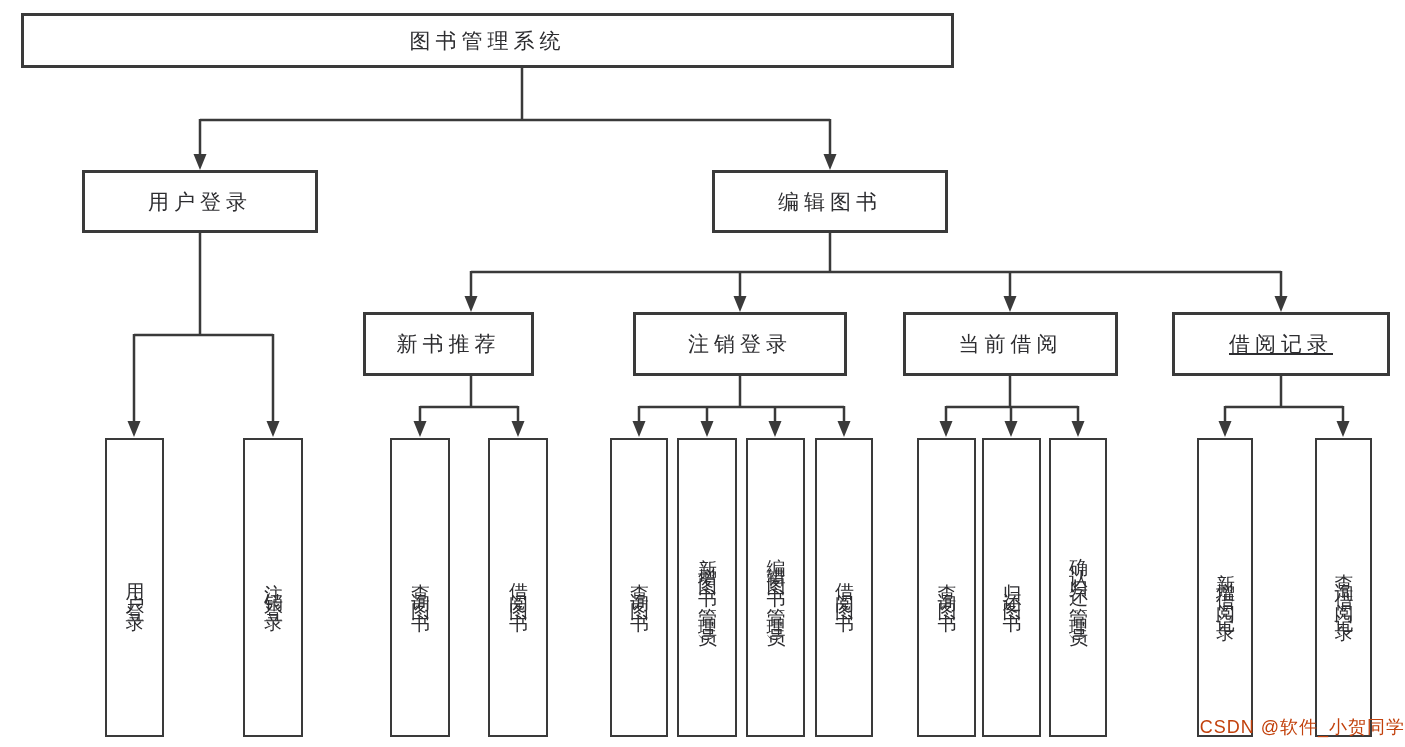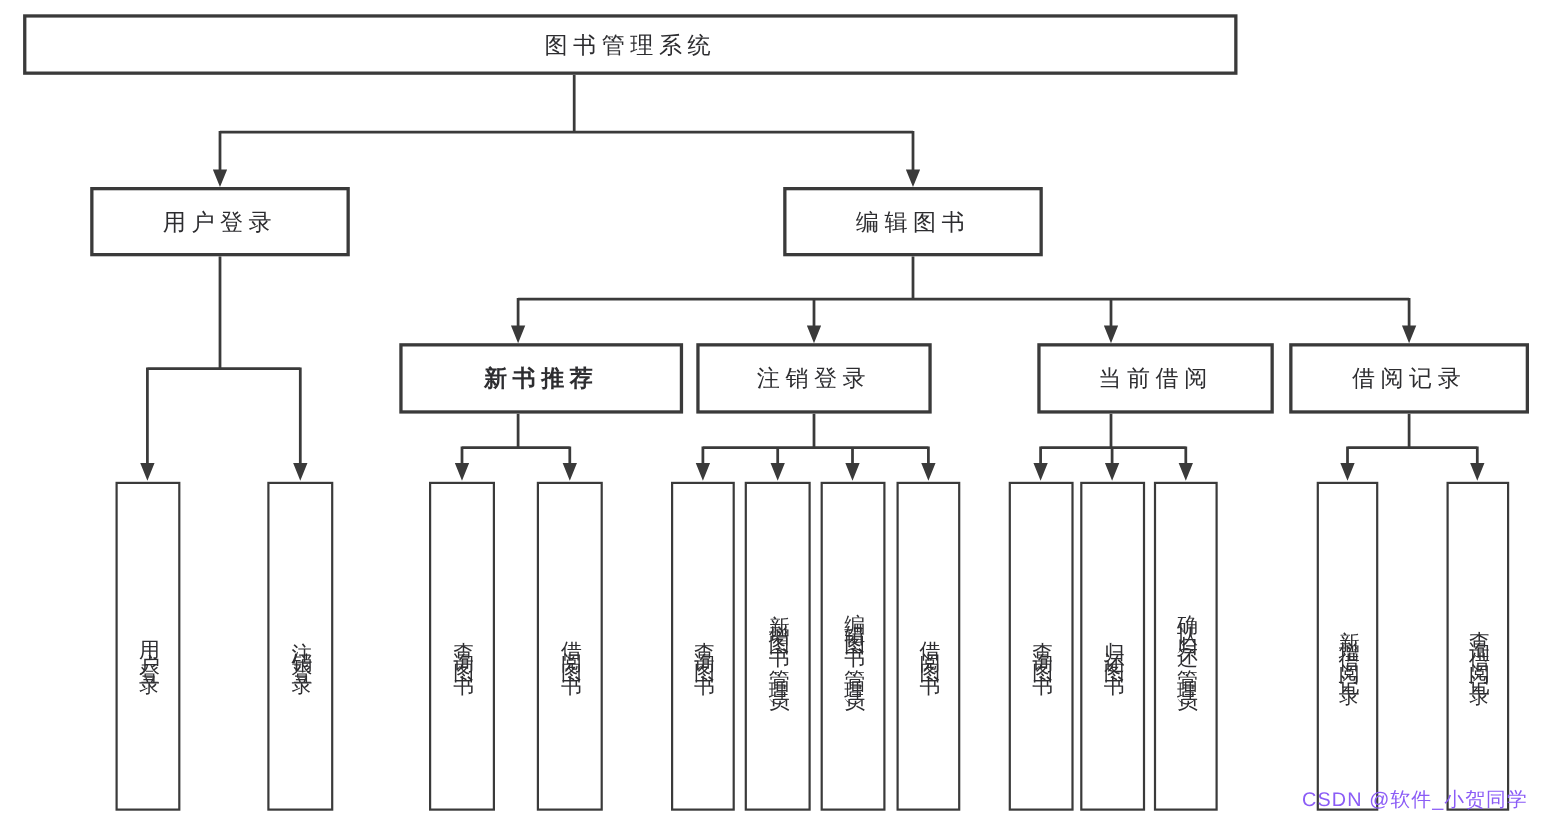--- a/index.html
+++ b/index.html
@@ -33,23 +33,23 @@
     border-width: 2px;
     font-size: 19px;
     letter-spacing: 10px;
     writing-mode: vertical-rl;
     text-orientation: mixed;
     white-space: normal;
     line-height: 1.1;
   }
   .watermark {
     position: absolute;
-    right: 16px;
+    right: 0;
     bottom: 8px;
-    color: #8b5cf6;
+    color: #c2410c;
     font-size: 18px;
     letter-spacing: 1px;
   }
 </style>
 </head>
 <body>
 
 <div class="canvas">
 
   <svg class="connectors" viewBox="0 0 1405 747" xmlns="http://www.w3.org/2000/svg" aria-hidden="true">
@@ -68,29 +68,29 @@
              M1010 312 L1003.5 296 L1016.5 296 Z M1281 312 L1274.5 296 L1287.5 296 Z
              M134 437 L127.5 421 L140.5 421 Z M273 437 L266.5 421 L279.5 421 Z
              M420 437 L413.5 421 L426.5 421 Z M518 437 L511.5 421 L524.5 421 Z
              M639 437 L632.5 421 L645.5 421 Z M707 437 L700.5 421 L713.5 421 Z
              M775 437 L768.5 421 L781.5 421 Z M844 437 L837.5 421 L850.5 421 Z
              M946 437 L939.5 421 L952.5 421 Z M1011 437 L1004.5 421 L1017.5 421 Z
              M1078 437 L1071.5 421 L1084.5 421 Z
              M1225 437 L1218.5 421 L1231.5 421 Z M1343 437 L1336.5 421 L1349.5 421 Z" fill="#3a3a3a" stroke="none"></path>
   </svg>
 
-  <div class="node" style="left:21px; top:13px; width:1104px; height:55px;">图书管理系统</div>
+  <div class="node" style="left:21px; top:13px; width:933px; height:55px;">图书管理系统</div>
 
   <div class="node" style="left:82px; top:170px; width:236px; height:63px;">用户登录</div>
   <div class="node" style="left:712px; top:170px; width:236px; height:63px;">编辑图书</div>
 
-  <div class="node" style="left:363px; top:312px; width:258px; height:64px;font-weight:bold;">新书推荐</div>
+  <div class="node" style="left:363px; top:312px; width:171px; height:64px;">新书推荐</div>
   <div class="node" style="left:633px; top:312px; width:214px; height:64px;">注销登录</div>
-  <div class="node" style="left:903px; top:312px; width:215px; height:64px;margin-left:40px;">当前借阅</div>
-  <div class="node" style="left:1172px; top:312px; width:218px; height:64px;">借阅记录</div>
+  <div class="node" style="left:903px; top:312px; width:215px; height:64px;">当前借阅</div>
+  <div class="node" style="left:1172px; top:312px; width:218px; height:64px;text-decoration:underline;">借阅记录</div>
 
   <div class="node leaf" style="left:105px; top:438px; width:59px; height:299px;">用户登录</div>
   <div class="node leaf" style="left:243px; top:438px; width:60px; height:299px;">注销登录</div>
 
   <div class="node leaf" style="left:390px; top:438px; width:60px; height:299px;">查询图书</div>
   <div class="node leaf" style="left:488px; top:438px; width:60px; height:299px;">借阅图书</div>
 
   <div class="node leaf" style="left:610px; top:438px; width:58px; height:299px;">查询图书</div>
   <div class="node leaf" style="left:677px; top:438px; width:60px; height:299px;">新增图书（管理员）</div>
   <div class="node leaf" style="left:746px; top:438px; width:59px; height:299px;">编辑图书（管理员）</div>

